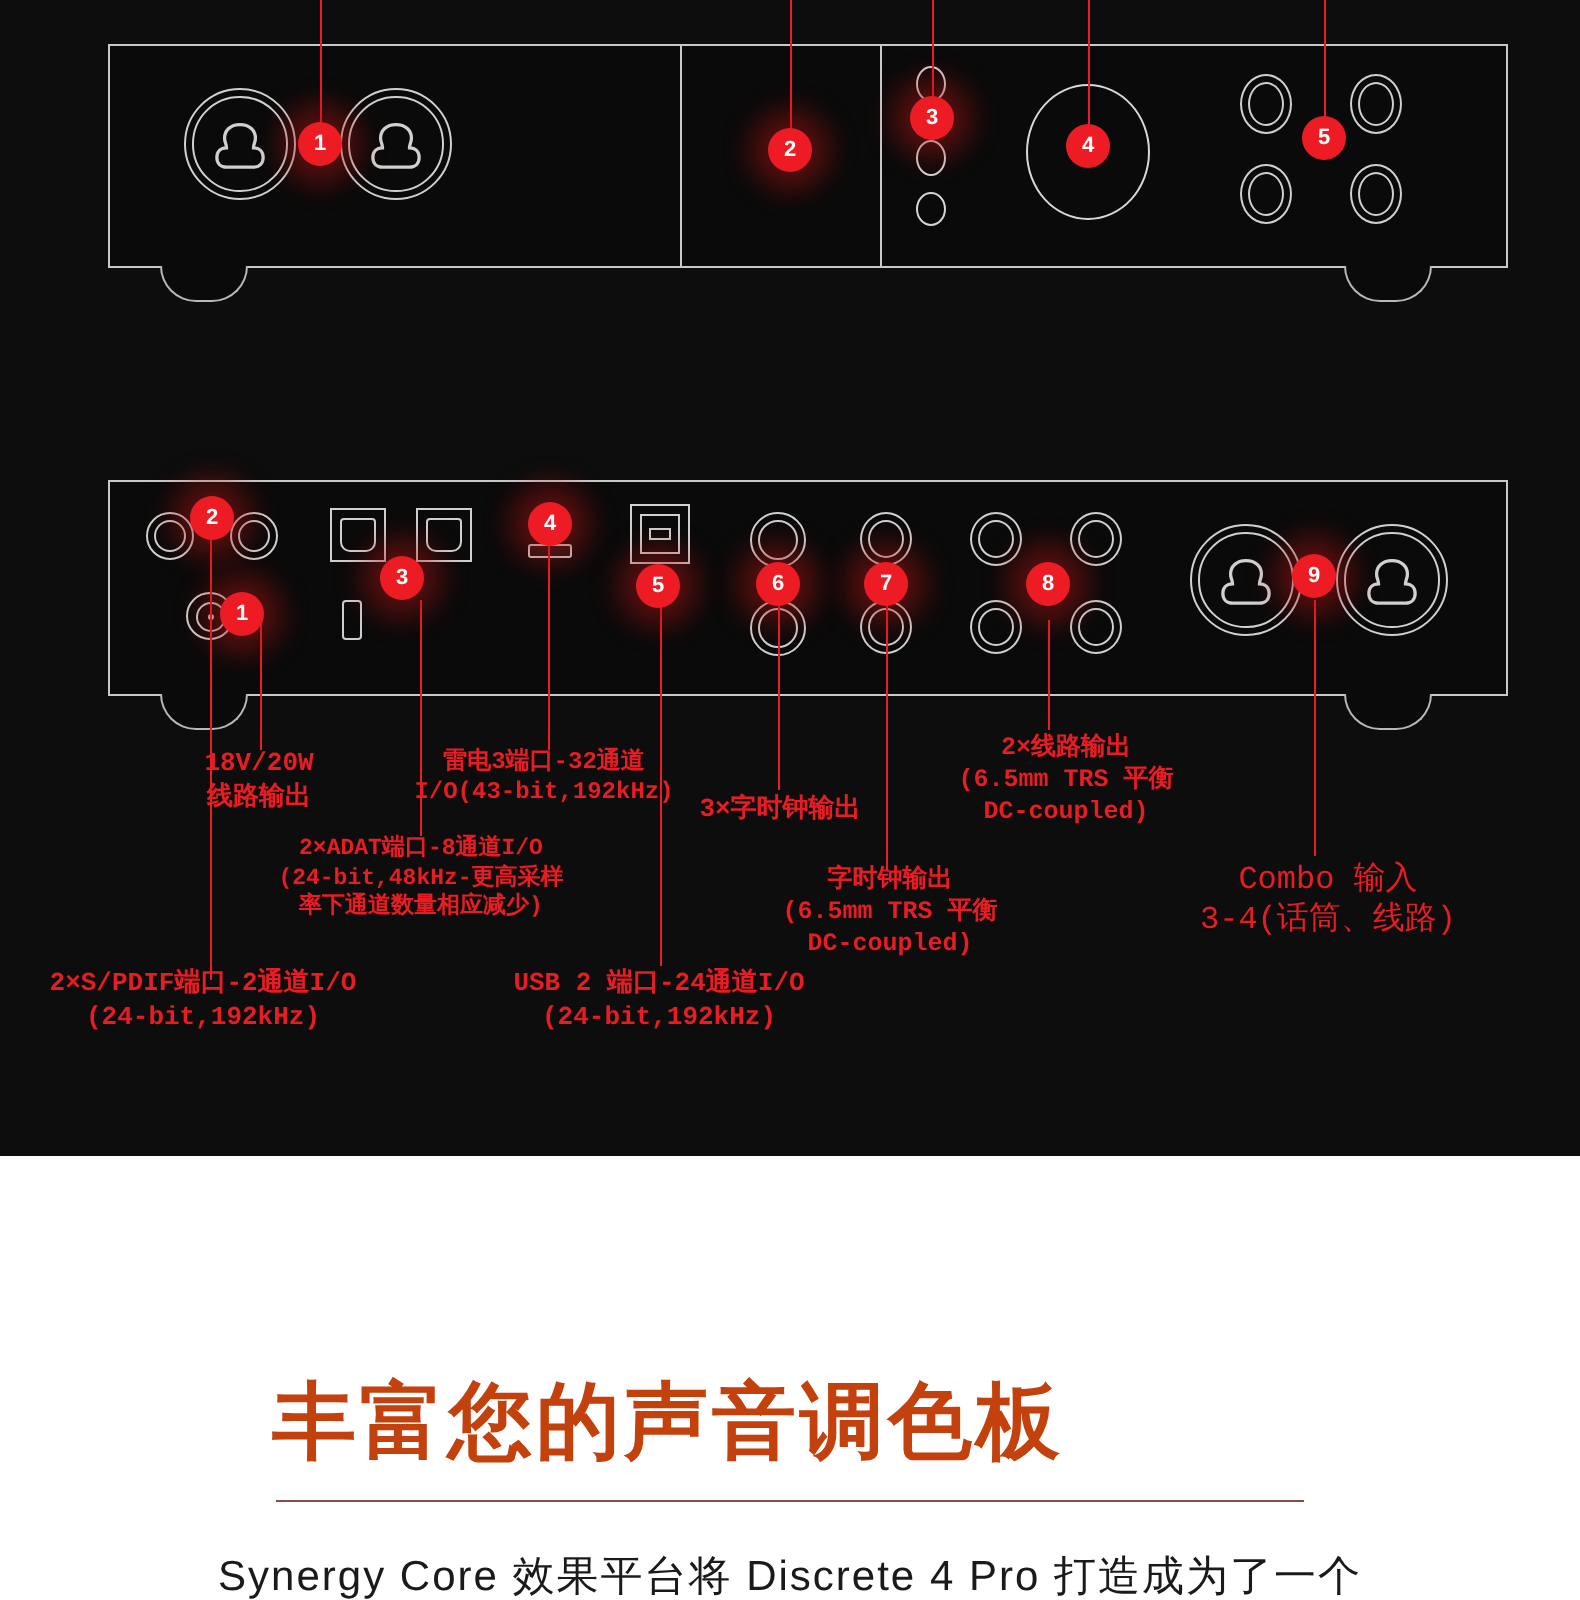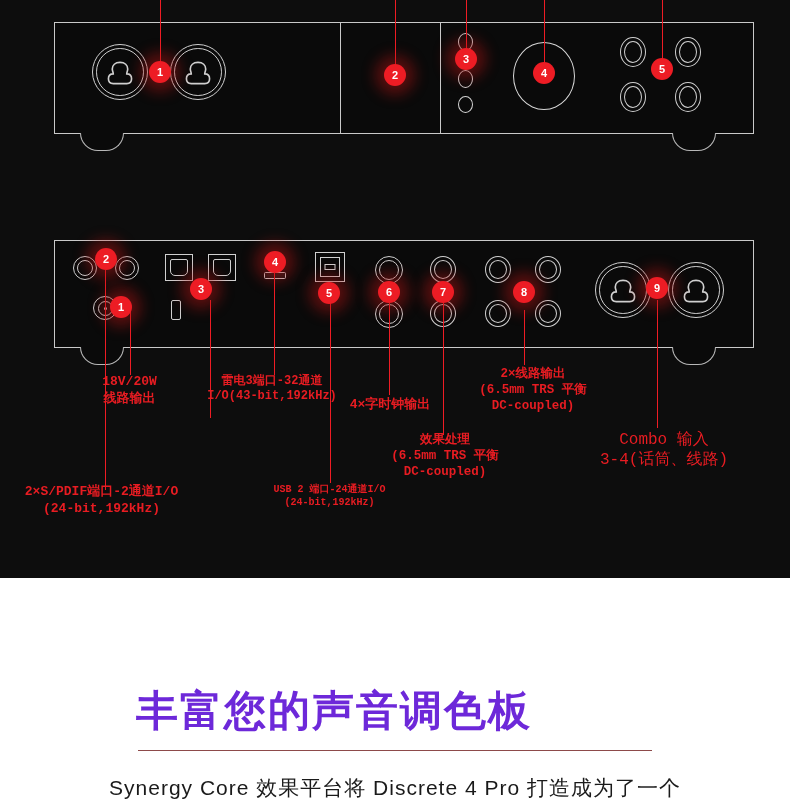--- a/index.html
+++ b/index.html
@@ -202,21 +202,21 @@
     color: #c8161d;
     font-size: 19px;
     font-weight: bold;
     letter-spacing: 1px;
   }
   .headline {
     position: absolute;
     left: 0; top: 105px;
     width: 668px;
     text-align: center;
-    color: #6d28d9;
+    color: #c2410c;
     font-size: 42px;
     font-weight: bold;
     letter-spacing: 2px;
   }
   .rule {
     position: absolute;
     left: 138px; top: 172px;
     width: 514px; height: 0;
     border-top: 1.4px solid #8d4a4a;
   }
@@ -341,37 +341,42 @@
     <div class="caption" style="left:72px; top:374px; width:115px; font-size:13px;">
       <span class="ln">18V/20W</span>
       <span class="ln">线路输出</span>
     </div>
 
     <div class="caption" style="left:207px; top:374px; width:130px; font-size:12px;">
       <span class="ln">雷电3端口-32通道</span>
       <span class="ln">I/O(43-bit,192kHz)</span>
     </div>
 
+    <div class="caption" style="left:128px; top:418px; width:165px; font-size:11.5px;">
+      <span class="ln">2×ADAT端口-8通道I/O</span>
+      <span class="ln">(24-bit,48kHz-更高采样</span>
+      <span class="ln">率下通道数量相应减少)</span>
+    </div>
 
     <div class="caption" style="left:4px; top:484px; width:195px; font-size:13px;">
       <span class="ln">2×S/PDIF端口-2通道I/O</span>
       <span class="ln">(24-bit,192kHz)</span>
     </div>
 
-    <div class="caption" style="left:242px; top:484px; width:175px; font-size:10px;">
+    <div class="caption" style="left:242px; top:484px; width:175px; font-size:13px;">
       <span class="ln">USB 2 端口-24通道I/O</span>
       <span class="ln">(24-bit,192kHz)</span>
     </div>
 
     <div class="caption" style="left:330px; top:397px; width:120px; font-size:13px;">
-      <span class="ln">4×字时钟输出</span>
+      <span class="ln">3×字时钟输出</span>
     </div>
 
     <div class="caption" style="left:375px; top:432px; width:140px; font-size:12.5px;">
-      <span class="ln">效果处理</span>
+      <span class="ln">字时钟输出</span>
       <span class="ln">(6.5mm TRS 平衡</span>
       <span class="ln">DC-coupled)</span>
     </div>
 
     <div class="caption" style="left:463px; top:366px; width:140px; font-size:12.5px;">
       <span class="ln">2×线路输出</span>
       <span class="ln">(6.5mm TRS 平衡</span>
       <span class="ln">DC-coupled)</span>
     </div>
 

